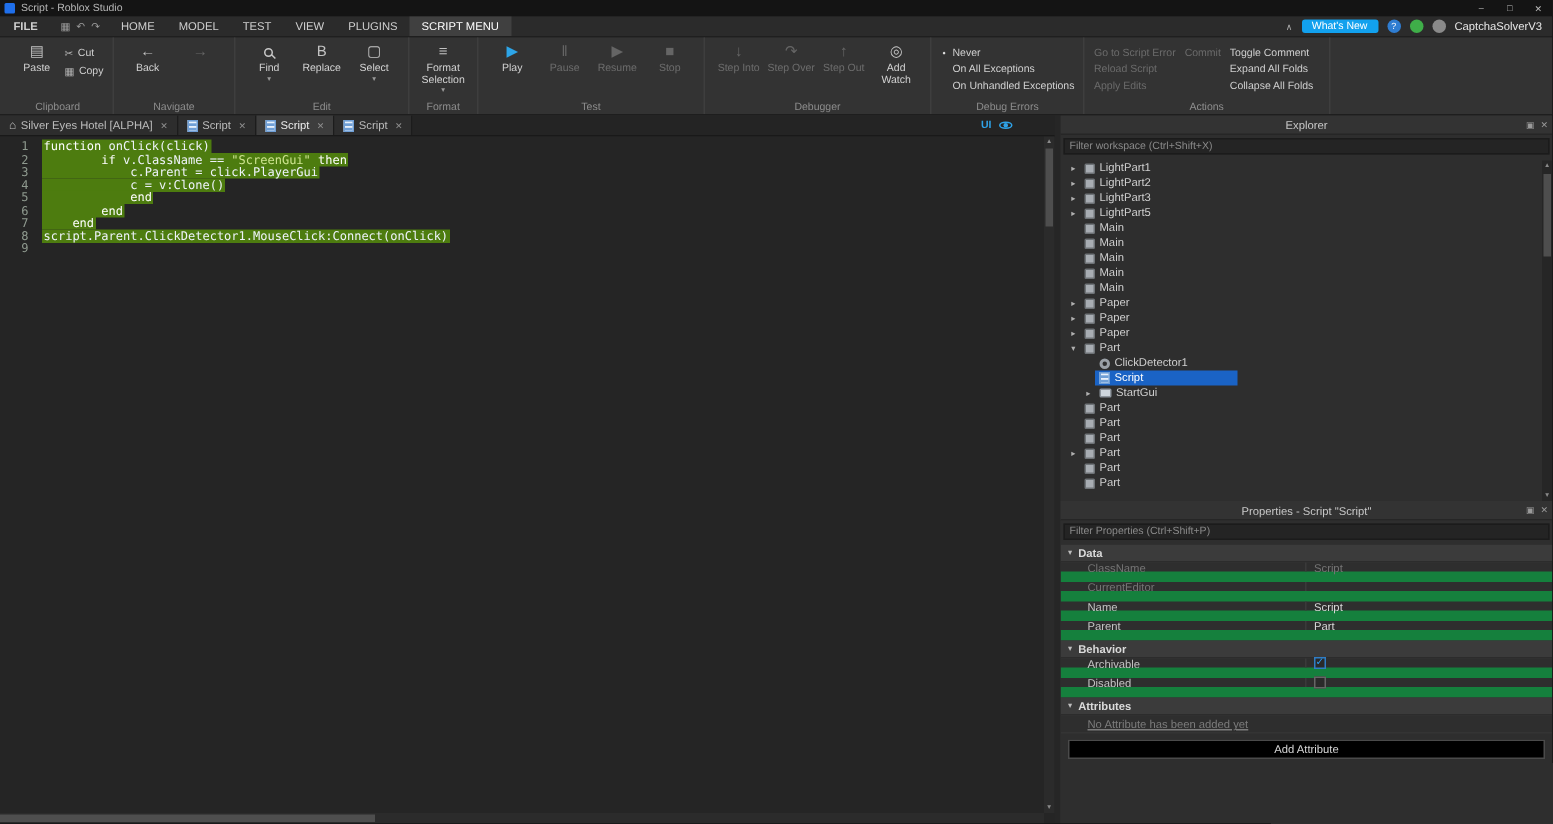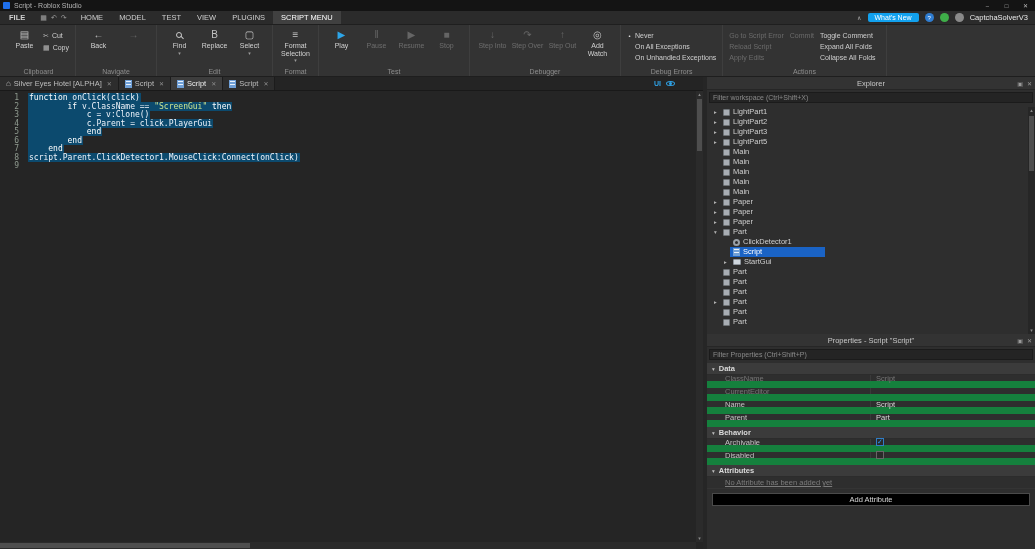--- a/index.html
+++ b/index.html
@@ -65,21 +65,21 @@
   .uitag{color:#2fa3e8;font-weight:bold;font-size:7px;}
   .eye-ic{width:9px;height:5px;border:1px solid #2fa3e8;border-radius:50%;position:relative;display:inline-block;}
   .eye-ic::after{content:'';position:absolute;width:3px;height:3px;background:#2fa3e8;border-radius:50%;
                  left:2px;top:0px;}
   .codewrap{position:absolute;top:14px;left:0;right:7px;bottom:7px;background:#252525;display:flex;
             overflow:hidden;font-family:"DejaVu Sans Mono",monospace;}
   .gutter{width:24px;padding-top:3px;padding-right:5px;text-align:right;color:#8f9a8f;font-size:8px;}
   .gnum{height:8.5px;line-height:8.5px;}
   .code{flex:1;padding-top:3px;padding-left:4px;}
   .cline{height:8.5px;line-height:8.5px;font-size:8px;white-space:pre;color:#dbe6f4;}
-  .sel{background:#0c4a6e;color:#eef3fa;padding:0 1px;}
+  .sel{background:#4d7c0f;color:#eef3fa;padding:0 1px;}
   .kw{color:#ffffff;}
   .str{color:#cde48f;}
   .vscroll{position:absolute;top:14px;right:0;width:7px;bottom:7px;background:#2b2b2b;}
   .vthumb{position:absolute;top:8px;left:1px;right:1px;height:52px;background:#4e4e4e;}
   .sarrow{position:absolute;left:0;right:0;text-align:center;font-size:5px;color:#8a8a8a;line-height:7px;}
   .hscroll{position:absolute;left:0;right:7px;bottom:0;height:7px;background:#2b2b2b;}
   .hthumb{position:absolute;left:0;top:1px;height:5px;width:250px;background:#4e4e4e;}
   
   .rightpanel{position:absolute;top:77px;left:707px;right:0;bottom:0;background:#2e2e2e;}
   .panelhead{height:13px;background:#333333;border-bottom:1px solid #262626;position:relative;
@@ -352,22 +352,22 @@
           <div class="gnum">4</div>
           <div class="gnum">5</div>
           <div class="gnum">6</div>
           <div class="gnum">7</div>
           <div class="gnum">8</div>
           <div class="gnum">9</div>
         </div>
       <div class="code">
           <div class="cline"><span class="sel"><span class="kw">function</span> onClick(click)</span></div>
           <div class="cline"><span class="sel">        <span class="kw">if</span> v.ClassName == <span class="str">"ScreenGui"</span> <span class="kw">then</span></span></div>
+          <div class="cline"><span class="sel">            c.Parent = click.PlayerGui</span></div>
           <div class="cline"><span class="sel">            c = v:Clone()</span></div>
-          <div class="cline"><span class="sel">            c.Parent = click.PlayerGui</span></div>
           <div class="cline"><span class="sel">            <span class="kw">end</span></span></div>
           <div class="cline"><span class="sel">        <span class="kw">end</span></span></div>
           <div class="cline"><span class="sel">    <span class="kw">end</span></span></div>
           <div class="cline"><span class="sel">script.Parent.ClickDetector1.MouseClick:Connect(onClick)</span></div>
         </div>
     </div>
     <div class="vscroll">
       <span class="sarrow" style="top:0">▴</span>
       <div class="vthumb"></div>
       <span class="sarrow" style="bottom:0">▾</span>

